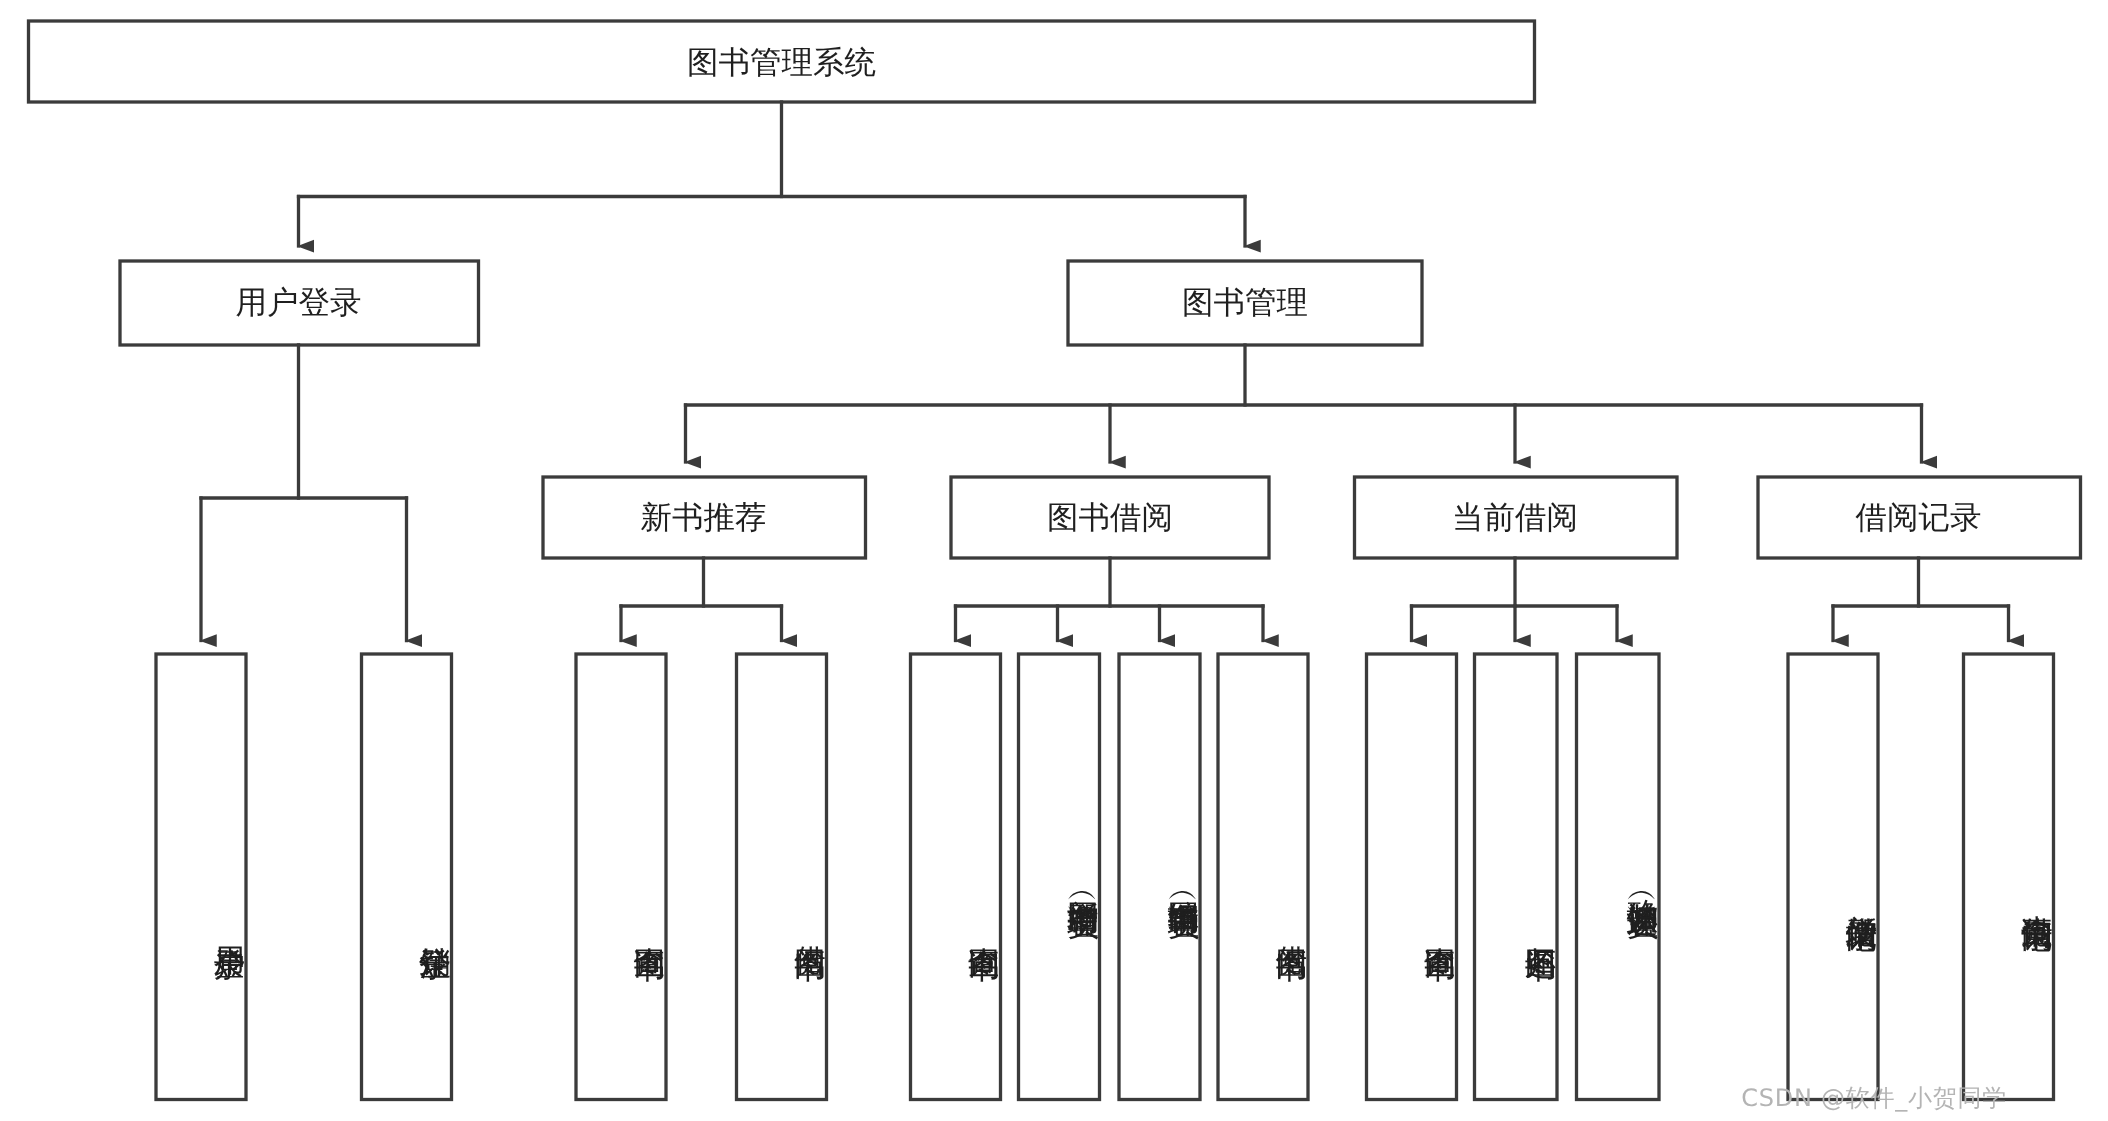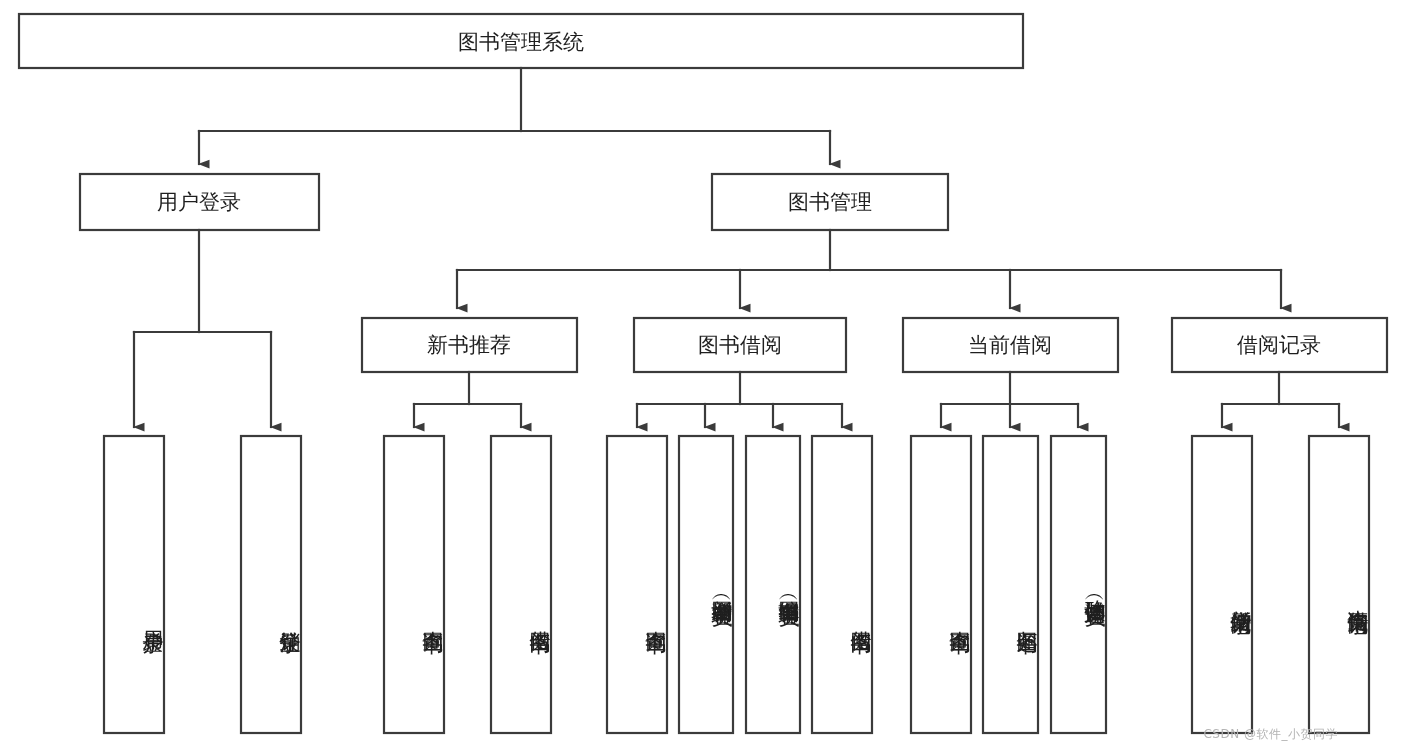--- a/index.html
+++ b/index.html
@@ -57,21 +57,21 @@
     align-items: flex-start;
     justify-content: center;
     white-space: nowrap;
     pointer-events: none;
   }
   .watermark {
     position: absolute;
     right: 10px;
     bottom: 4px;
     font-family: "DejaVu Sans", "Liberation Sans", sans-serif;
-    font-size: 12px;
+    font-size: 16px;
     color: #b4b4b4;
     white-space: nowrap;
     letter-spacing: 0.5px;
   }
 </style>
 </head>
 <body>
 
 <div id="diagram-root">
 

